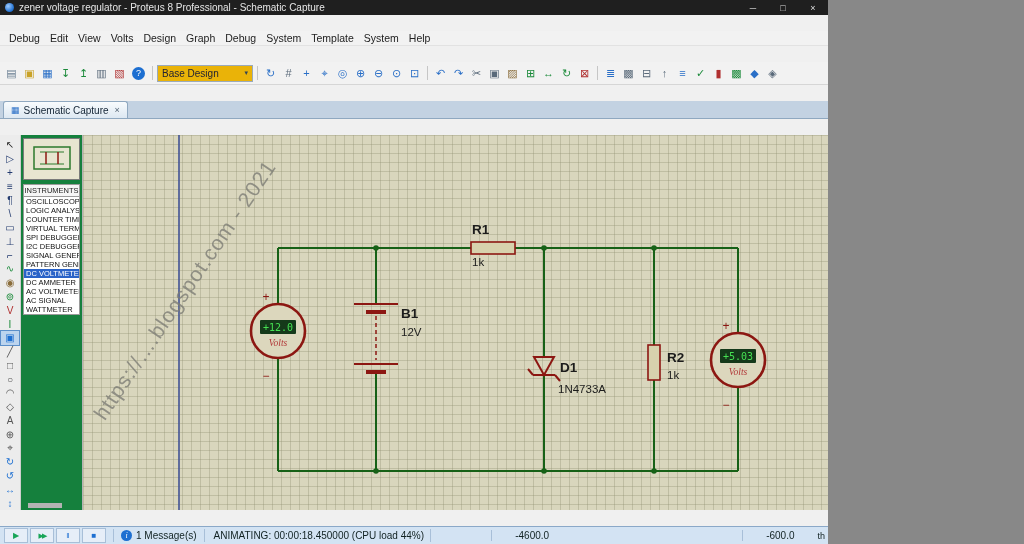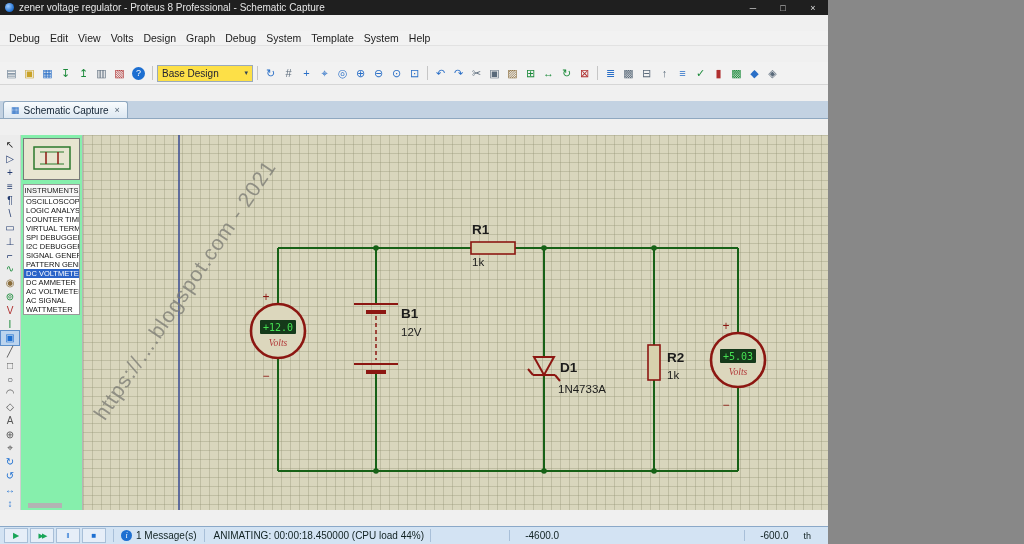--- a/index.html
+++ b/index.html
@@ -21,42 +21,42 @@
   .menu-item{padding:0 5px;white-space:nowrap;}
 
   
   .toolbar{height:22px;background:#f2f2f2;border-bottom:1px solid #d6d6d6;display:flex;
            align-items:center;padding:0 3px;flex:0 0 auto;}
   .tb-group{display:flex;align-items:center;gap:1px;}
   .tbi{width:17px;height:17px;display:flex;align-items:center;justify-content:center;
        font-size:11px;border-radius:2px;}
   .tbi.round{background:#1d6fd1;border-radius:50%;width:13px;height:13px;font-size:9px;margin:0 3px;}
   .tb-sep{width:1px;height:14px;background:#c6c6c6;margin:0 4px;}
-  .combo{width:86px;height:15px;background:#fde047;border:1px solid #9aaabb;font-size:10px;
+  .combo{width:86px;height:15px;background:#eab308;border:1px solid #9aaabb;font-size:10px;
          display:flex;align-items:center;justify-content:space-between;padding:0 4px;color:#223;}
   .combo-arrow{font-size:7px;color:#345;}
 
   
   .tabbar{height:17px;background:#c3d2e2;display:flex;align-items:flex-end;padding-left:3px;
           border-bottom:1px solid #8fa8c0;flex:0 0 auto;}
   .tab{height:16px;background:linear-gradient(#f8fbfd,#dde8f2);border:1px solid #8fa8c0;
        border-bottom:none;border-radius:3px 3px 0 0;display:flex;align-items:center;gap:4px;
        padding:0 7px;font-size:10px;color:#123;}
   .tab-icon{color:#2a6fc7;font-size:9px;}
   .tab-close{font-size:9px;color:#567;margin-left:2px;}
 
   
   .main{flex:1 1 auto;display:flex;min-height:0;}
   .leftstrip{width:20px;background:#ececec;border-right:1px solid #cfcfcf;display:flex;
              flex-direction:column;align-items:center;padding-top:3px;flex:0 0 auto;}
   .lsi{width:18px;height:15px;display:flex;align-items:center;justify-content:center;
        font-size:10px;color:#334;}
   .lsi.selected{background:#bcd4ee;outline:1px solid #5b8fc9;}
 
-  .sidepanel{width:61px;background:#86efac;border-right:1px solid #b5b5b5;display:flex;
+  .sidepanel{width:61px;background:#15803d;border-right:1px solid #b5b5b5;display:flex;
              flex-direction:column;flex:0 0 auto;}
   .preview{margin:3px 2px 2px;height:40px;border:1px solid #7a7a7a;background:#e8e5d0;}
   .inst-header{margin:2px 2px 0;border:1px solid #9a9a9a;background:#f6f6f6;text-align:center;
                font-size:7.5px;padding:1px 0;color:#222;}
   .inst-list{margin:0 2px;background:#fff;border:1px solid #9a9a9a;border-top:none;}
   .inst-item{font-size:7.5px;height:9px;line-height:9px;padding:0 2px;white-space:nowrap;
              overflow:hidden;color:#111;}
   .inst-item.selected{background:#2a63c8;color:#fff;}
   .panel-scroll{margin-top:auto;height:9px;position:relative;}
   .panel-scroll .thumb{position:absolute;left:7px;bottom:2px;width:34px;height:5px;background:#b3b3b3;}
@@ -93,23 +93,23 @@
   .sb-btn{width:22px;height:13px;background:#e6eef8;border:1px solid #a8bfd8;display:flex;
           align-items:center;justify-content:center;font-size:8px;}
   .sb-btn.narrow{letter-spacing:-2px;font-size:7px;}
   .sb-sep{width:1px;height:13px;background:#a8bfd8;margin:0 3px;}
   .sb-msg{display:flex;align-items:center;gap:4px;padding:0 4px;}
   .info-icon{width:11px;height:11px;border-radius:50%;background:#1d6fd1;color:#fff;font-size:8px;
              font-style:italic;display:flex;align-items:center;justify-content:center;
              font-family:"Liberation Serif",serif;}
   .sb-status{padding:0 6px;white-space:nowrap;}
   .sb-flex{flex:1 1 auto;border-left:1px solid #a8bfd8;height:13px;}
-  .sb-coord{padding:0 15px;border-left:1px solid #a8bfd8;text-align:right;white-space:nowrap;}
+  .sb-coord{padding:0 23px;border-left:1px solid #a8bfd8;text-align:right;white-space:nowrap;}
   .sb-gap{width:170px;height:13px;}
-  .sb-units{padding-right:17px;font-size:9px;}
+  .sb-units{padding-right:3px;font-size:9px;}
 </style>
 </head>
 <body>
 
 <div class="app">
 
   <div class="titlebar">
     <span class="app-icon"></span>
     <span class="title-text">zener voltage regulator - Proteus 8 Professional - Schematic Capture</span>
     <div class="win-btns">

